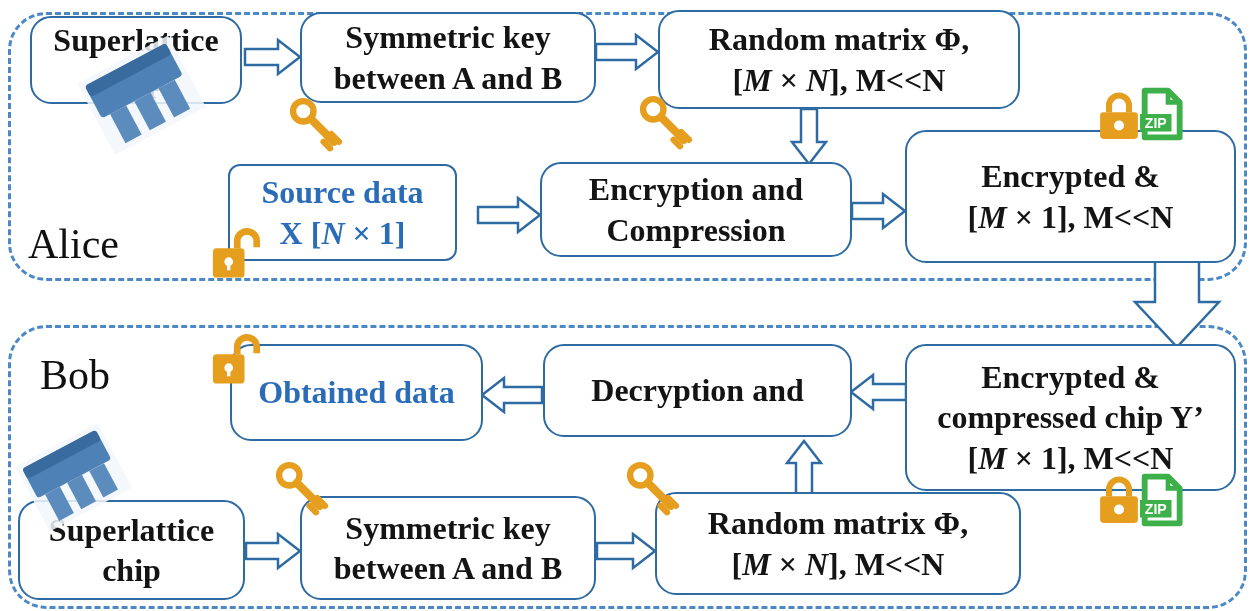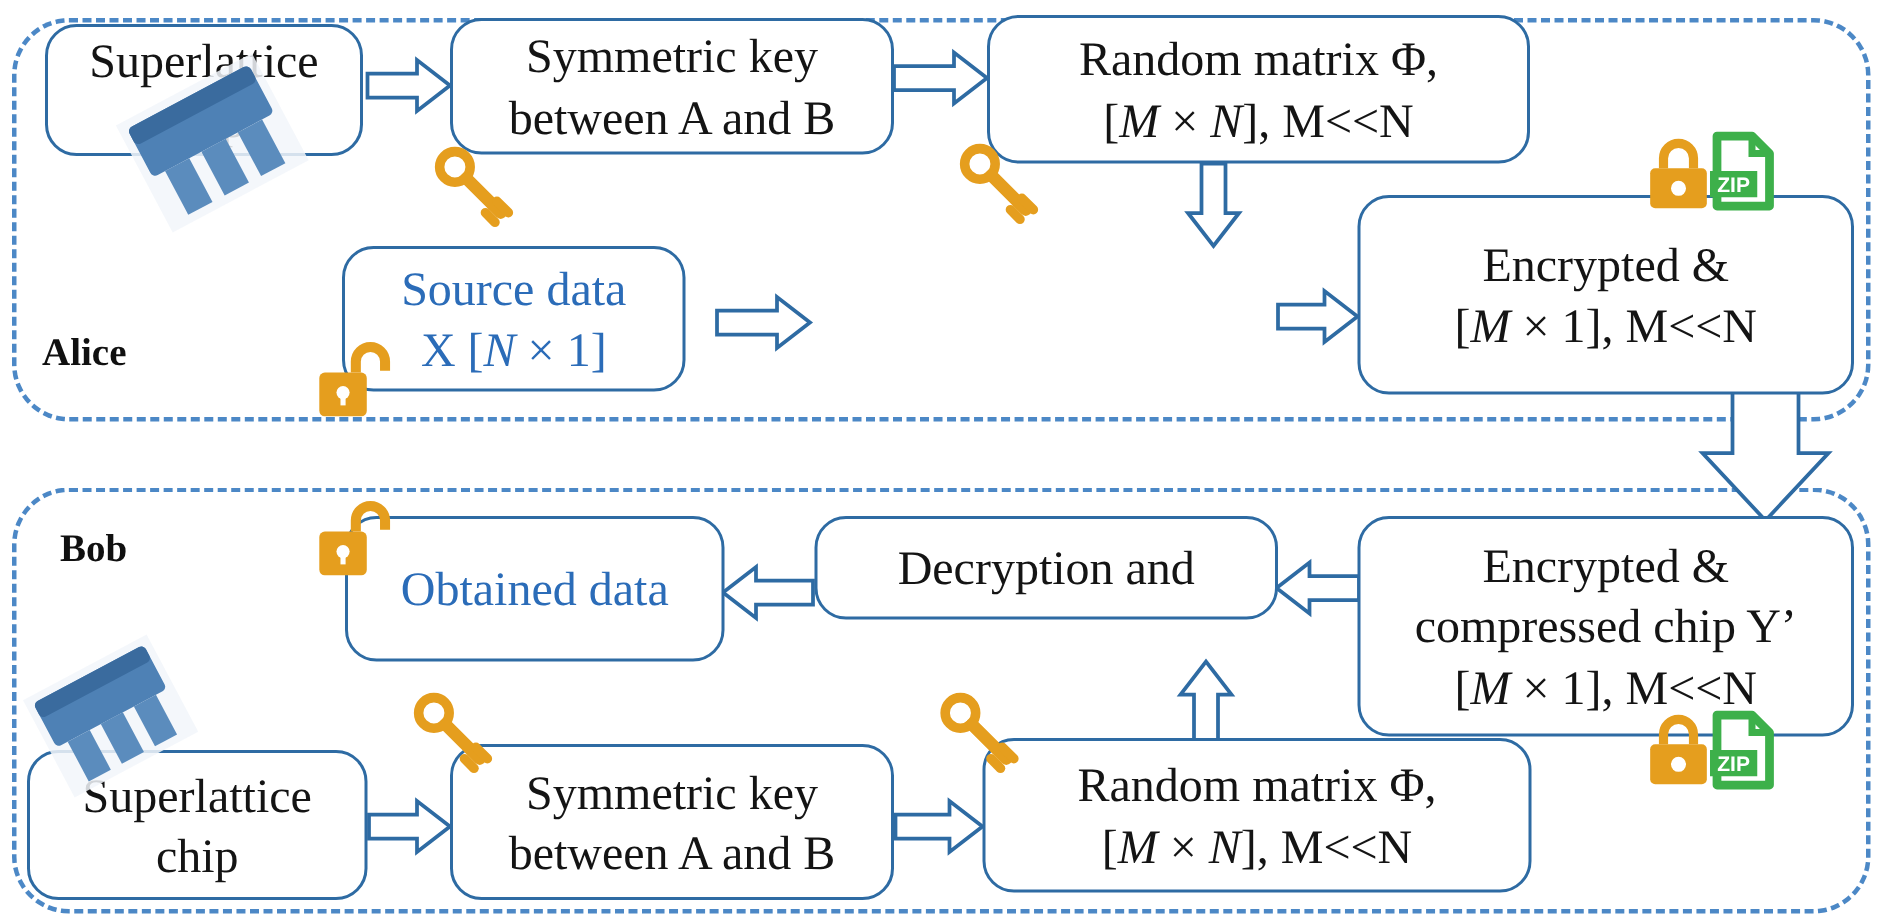--- a/index.html
+++ b/index.html
@@ -7,23 +7,23 @@
           font-family:"Liberation Serif",serif;}
   .region{position:absolute;border:3px dashed #4c88c6;border-radius:38px;z-index:1;background:transparent;}
   .region.alice{left:8px;top:12px;width:1233px;height:263px;}
   .region.bob{left:8px;top:325px;width:1233px;height:278px;}
   .arrows{position:absolute;left:0;top:0;z-index:2;}
   .arrows polygon{fill:#ffffff;stroke:#2e6ba3;stroke-width:2.5;stroke-linejoin:miter;}
   .bx{position:absolute;box-sizing:border-box;border:2.5px solid #2e6ba3;border-radius:21px;
       background:#fff;display:flex;flex-direction:column;justify-content:center;align-items:center;
       font-size:32px;color:#141414;text-align:center;line-height:1.26;z-index:3;padding:2px 6px;}
   .bx.blue{color:#2b6cb8;}
-  .ln{white-space:pre;}
+  .ln{white-space:pre;font-weight:bold;}
   .it{font-style:italic;}
-  .plabel{position:absolute;font-weight:bold;font-size:26px;color:#101010;z-index:3;}
+  .plabel{position:absolute;font-weight:normal;font-size:42px;color:#101010;z-index:3;}
   .icon{position:absolute;z-index:4;}
 </style>
 </head>
 <body>
 
 <div class="canvas">
 
   <div class="region alice"></div>
   <div class="region bob"></div>
 
@@ -50,33 +50,37 @@
   </div>
   <div class="bx" style="left:300px;top:12px;width:296px;height:91px;">
     <span class="ln">Symmetric key</span>
     <span class="ln">between A and B</span>
   </div>
   <div class="bx" style="left:658px;top:10px;width:362px;height:99px;">
     <span class="ln">Random matrix Φ,</span>
     <span class="ln"><span>[</span><span class="it">M</span><span> × </span><span class="it">N</span><span>], M&lt;&lt;N</span></span>
   </div>
 
-  <div class="bx blue" style="left:228px;top:164px;width:229px;height:97px;">
+  <div class="bx blue" style="left:228px;top:164px;width:229px;height:97px;border-radius:12px;">
     <span class="ln">Source data</span>
     <span class="ln"><span>X [</span><span class="it">N</span><span> × 1]</span></span>
+  </div>
+  <div class="bx" style="left:540px;top:162px;width:312px;height:95px;">
+    <span class="ln">Encryption and</span>
+    <span class="ln">Compression</span>
   </div>
   <div class="bx" style="left:905px;top:130px;width:331px;height:133px;">
     <span class="ln">Encrypted &amp;</span>
     <span class="ln"><span>[</span><span class="it">M</span><span> × 1], M&lt;&lt;N</span></span>
   </div>
 
   <div class="bx blue" style="left:230px;top:344px;width:253px;height:97px;align-items:center;">
     <span class="ln">Obtained data</span>
   </div>
-  <div class="bx" style="left:543px;top:344px;width:309px;height:69px;">
+  <div class="bx" style="left:543px;top:344px;width:309px;height:93px;">
     <span class="ln">Decryption and</span>
   </div>
   <div class="bx" style="left:905px;top:344px;width:331px;height:147px;">
     <span class="ln">Encrypted &amp;</span>
     <span class="ln">compressed chip Y’</span>
     <span class="ln"><span>[</span><span class="it">M</span><span> × 1], M&lt;&lt;N</span></span>
   </div>
 
   <div class="bx" style="left:18px;top:500px;width:227px;height:100px;">
     <span class="ln">Superlattice</span>

